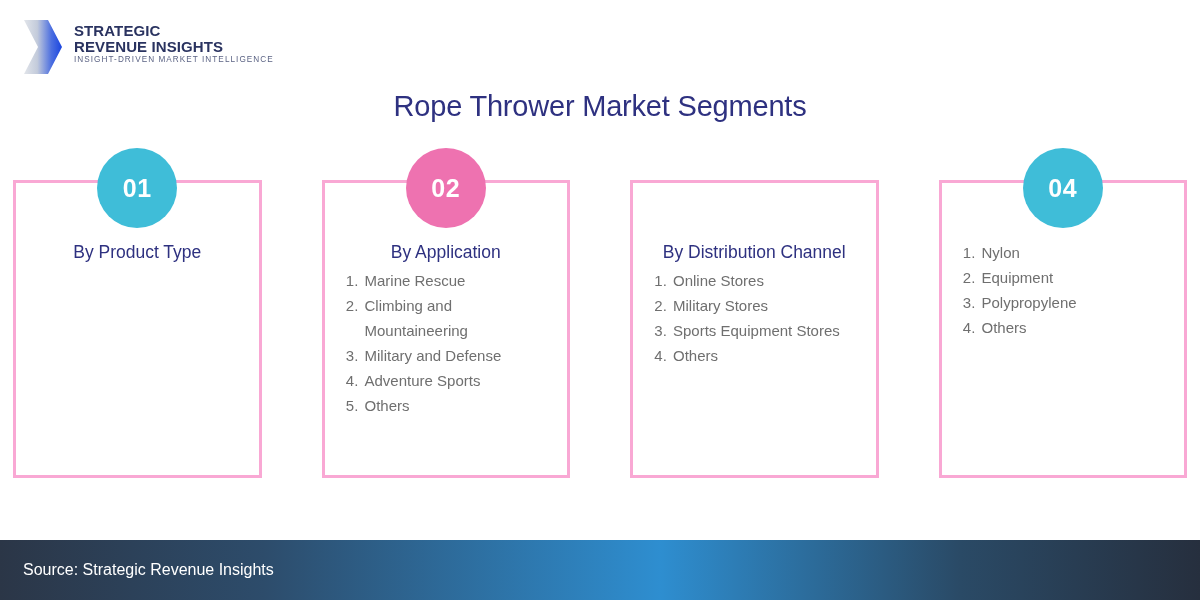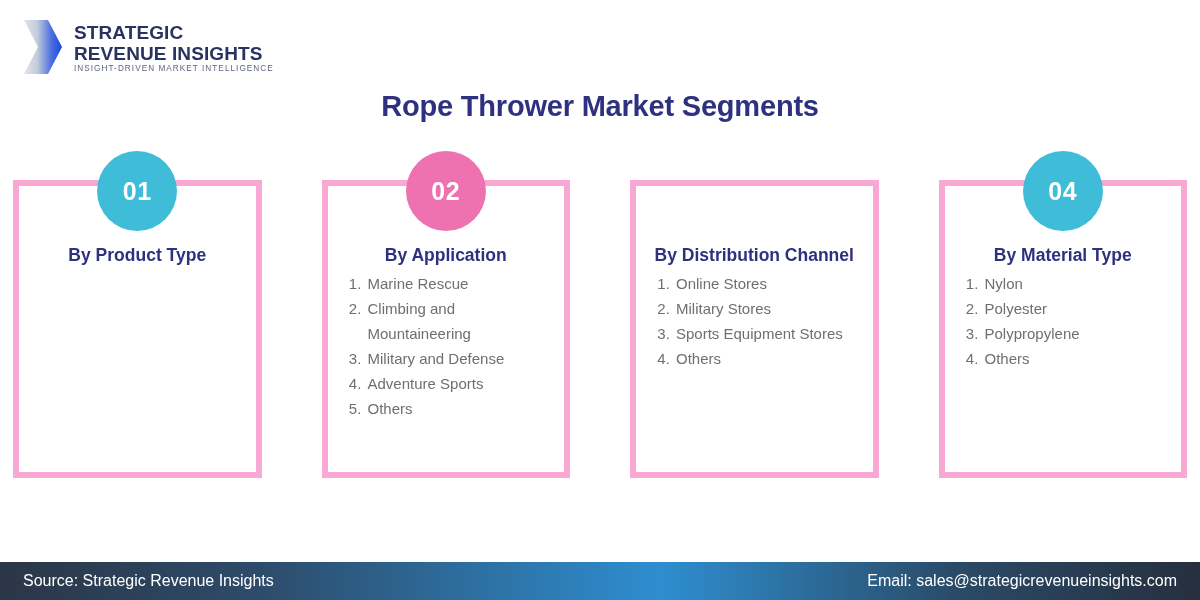--- a/index.html
+++ b/index.html
@@ -27,21 +27,21 @@
   .logo-mark {
     width: 42px;
     height: 58px;
     flex: none;
     display: block;
   }
   .logo-text-wrap {
     padding-top: 5px;
   }
   .logo-name {
-    font-size: 19px;
+    font-size: 15px;
     font-weight: 700;
     color: #2a3360;
     letter-spacing: 0.1px;
     line-height: 1.08;
     white-space: nowrap;
   }
   .logo-name .line2 { display: block; }
   .logo-tagline {
     font-size: 8.2px;
     font-weight: 500;
@@ -51,39 +51,39 @@
   }
 
   
   .page-title {
     position: absolute;
     left: 0;
     right: 0;
     top: 90px;
     text-align: center;
     font-size: 29px;
-    font-weight: 700;
+    font-weight: 400;
     color: #2e3180;
     letter-spacing: -0.2px;
   }
 
   
   .cards {
     position: absolute;
     left: 13px;
     right: 13px;
     top: 180px;
     display: flex;
     gap: 60px;
   }
   .card {
     position: relative;
     flex: 1 1 0;
     height: 298px;
-    border: 6px solid #f9a8d4;
+    border: 3px solid #f9a8d4;
     background: #ffffff;
     box-sizing: border-box;
   }
   .badge {
     position: absolute;
     top: -35px;
     left: 50%;
     transform: translateX(-50%);
     width: 80px;
     height: 80px;
@@ -95,21 +95,21 @@
     font-size: 25px;
     font-weight: 700;
     letter-spacing: 0.5px;
   }
   .card-body {
     padding: 58px 15px 0 15px;
   }
   .card-title {
     text-align: center;
     font-size: 17.5px;
-    font-weight: 700;
+    font-weight: 400;
     color: #2e3180;
     line-height: 1.28;
     margin-bottom: 6px;
   }
   .card-list {
     margin: 0;
     padding: 0 0 0 23px;
     list-style: decimal;
     color: #6f6f6f;
     font-size: 15px;
@@ -118,21 +118,21 @@
   .card-list li {
     padding-left: 2px;
   }
 
   
   .footer {
     position: absolute;
     left: 0;
     right: 0;
     bottom: 0;
-    height: 38px;
+    height: 60px;
     display: flex;
     align-items: center;
     justify-content: space-between;
     padding: 0 23px;
     box-sizing: border-box;
     background: linear-gradient(90deg, #2b3647 0%, #2d4c6b 22%, #2e8ed0 55%, #2a4a66 80%, #262f3e 100%);
     color: #ffffff;
     font-size: 16px;
   }
   .footer-right { text-align: right; }
@@ -194,28 +194,26 @@
         <li>Military Stores</li>
         <li>Sports Equipment Stores</li>
         <li>Others</li>
       </ol>
     </div>
   </div>
 
   <div class="card">
     <div class="badge" style="background: rgb(63, 189, 216);">04</div>
     <div class="card-body">
-      <div class="card-title">By Material Type</div>
       <ol class="card-list">
         <li>Nylon</li>
-        <li>Polyester</li>
+        <li>Equipment</li>
         <li>Polypropylene</li>
         <li>Others</li>
       </ol>
     </div>
   </div>
 
 </div>
 
 <div class="footer">
   <div>Source: Strategic Revenue Insights</div>
-  <div class="footer-right">Email: sales@strategicrevenueinsights.com</div>
 </div>
 
 </body></html>

